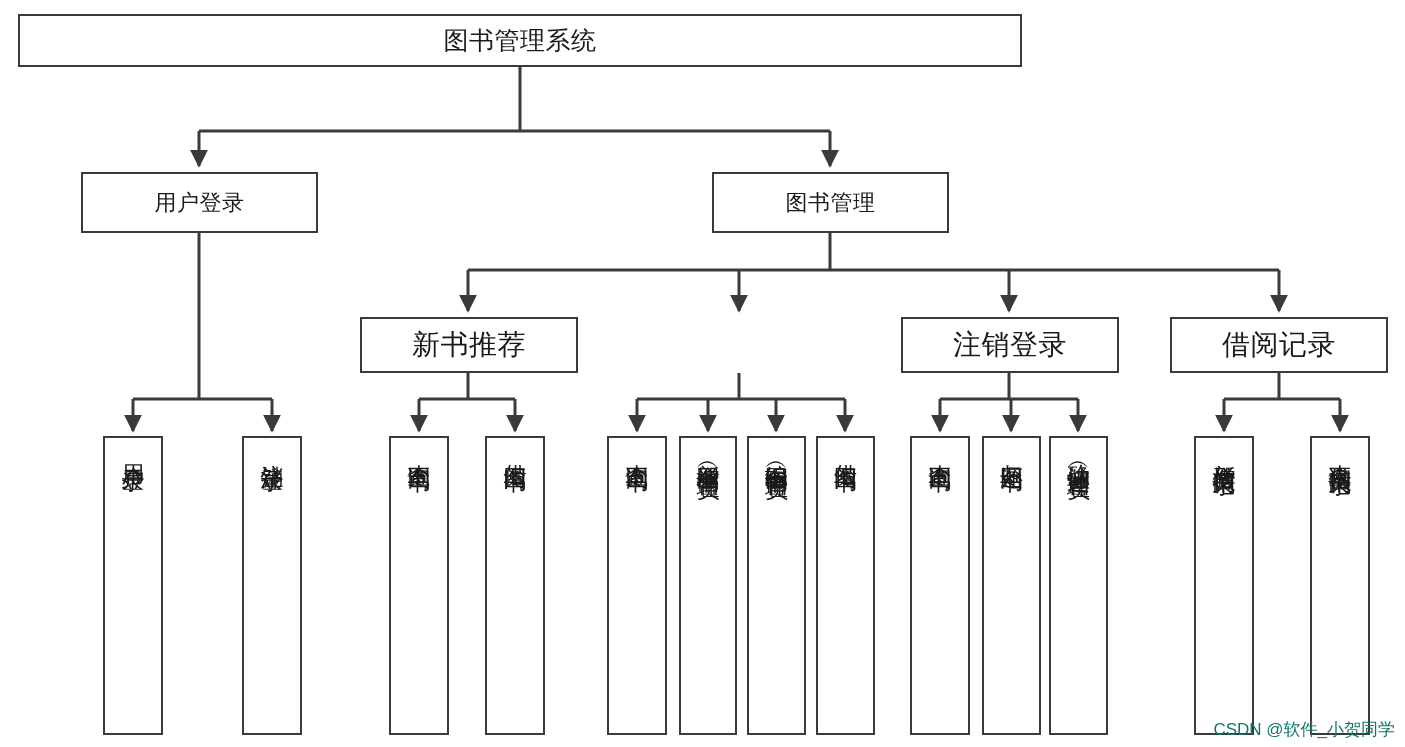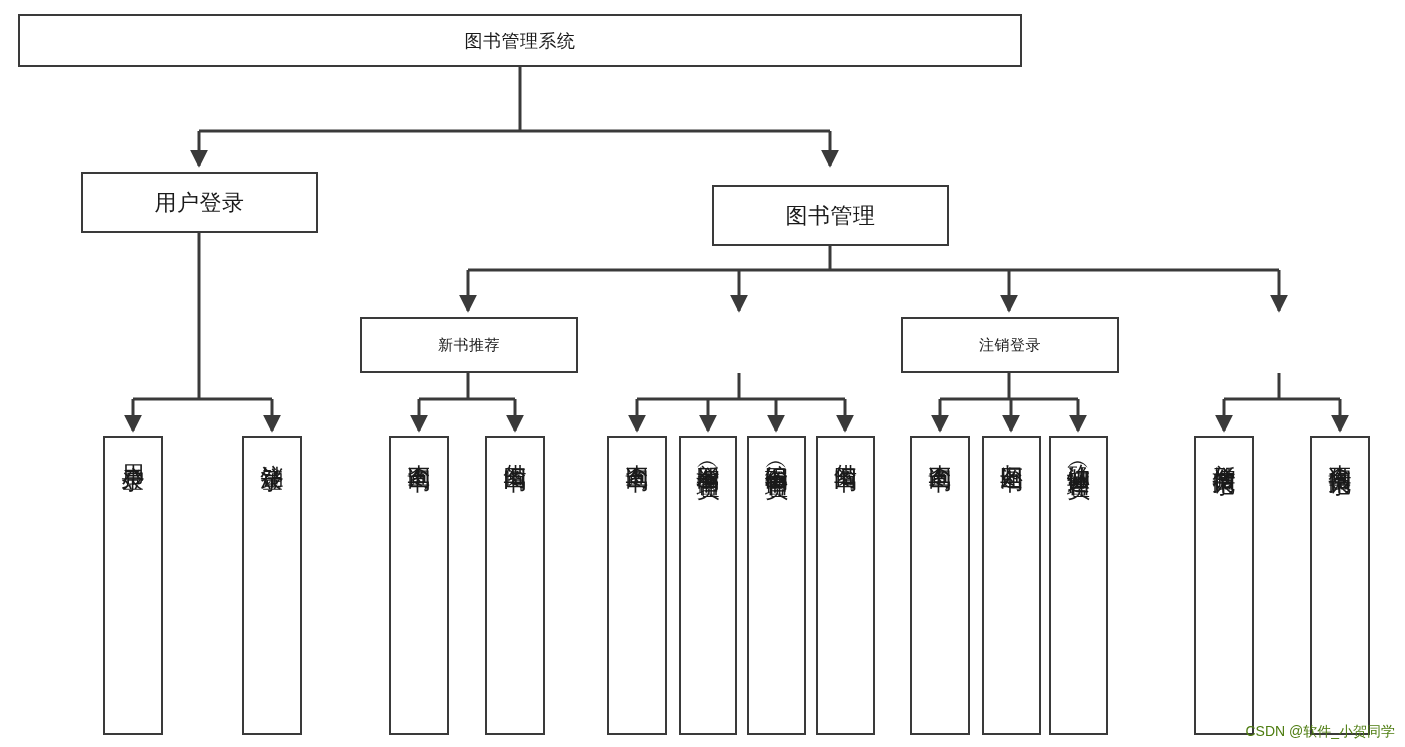--- a/index.html
+++ b/index.html
@@ -48,30 +48,30 @@
   .node.vertical .node-label {
     writing-mode: vertical-rl;
     text-orientation: upright;
     white-space: nowrap;
     letter-spacing: 2px;
     line-height: 1;
   }
   .node-label {
     font-family: "Liberation Sans", "DejaVu Sans", sans-serif;
   }
-  .lvl0 .node-label { font-size: 18px; }
+  .lvl0 .node-label { font-size: 25px; }
   .lvl1 .node-label { font-size: 22px; }
-  .lvl2 .node-label { font-size: 15px; }
+  .lvl2 .node-label { font-size: 28px; }
   .lvl3 .node-label { font-size: 23px; }
   .watermark {
     position: absolute;
     right: 10px;
     bottom: 6px;
-    font-size: 14px;
-    color: #4d7c0f;
+    font-size: 17px;
+    color: #0f766e;
     white-space: nowrap;
     font-family: "Liberation Sans", "DejaVu Sans", sans-serif;
     margin-top: 47px;
   }
 </style>
 </head>
 <body>
 
 <div id="diagram-root">
 
@@ -125,29 +125,32 @@
     </g>
   </svg>
 
   <div class="node horizontal lvl0" style="left:18px; top:14px; width:1004px; height:53px;">
     <span class="node-label">图书管理系统</span>
   </div>
 
   <div class="node horizontal lvl1" style="left:81px; top:172px; width:237px; height:61px;">
     <span class="node-label">用户登录</span>
   </div>
-  <div class="node horizontal lvl1" style="left:712px; top:172px; width:237px; height:61px;margin-top:13px;">
+  <div class="node horizontal lvl1" style="left:712px; top:172px; width:237px; height:61px;">
     <span class="node-label">图书管理</span>
   </div>
 
   <div class="node horizontal lvl2" style="left:360px; top:317px; width:218px; height:56px;">
     <span class="node-label">新书推荐</span>
   </div>
   <div class="node horizontal lvl2" style="left:901px; top:317px; width:218px; height:56px;">
     <span class="node-label">注销登录</span>
+  </div>
+  <div class="node horizontal lvl2" style="left:1170px; top:317px; width:218px; height:56px;">
+    <span class="node-label">借阅记录</span>
   </div>
 
   <div class="node vertical lvl3" style="left:103px; top:436px; width:60px; height:299px;">
     <span class="node-label">用户登录</span>
   </div>
   <div class="node vertical lvl3" style="left:242px; top:436px; width:60px; height:299px;">
     <span class="node-label">注销登录</span>
   </div>
 
   <div class="node vertical lvl3" style="left:389px; top:436px; width:60px; height:299px;">

